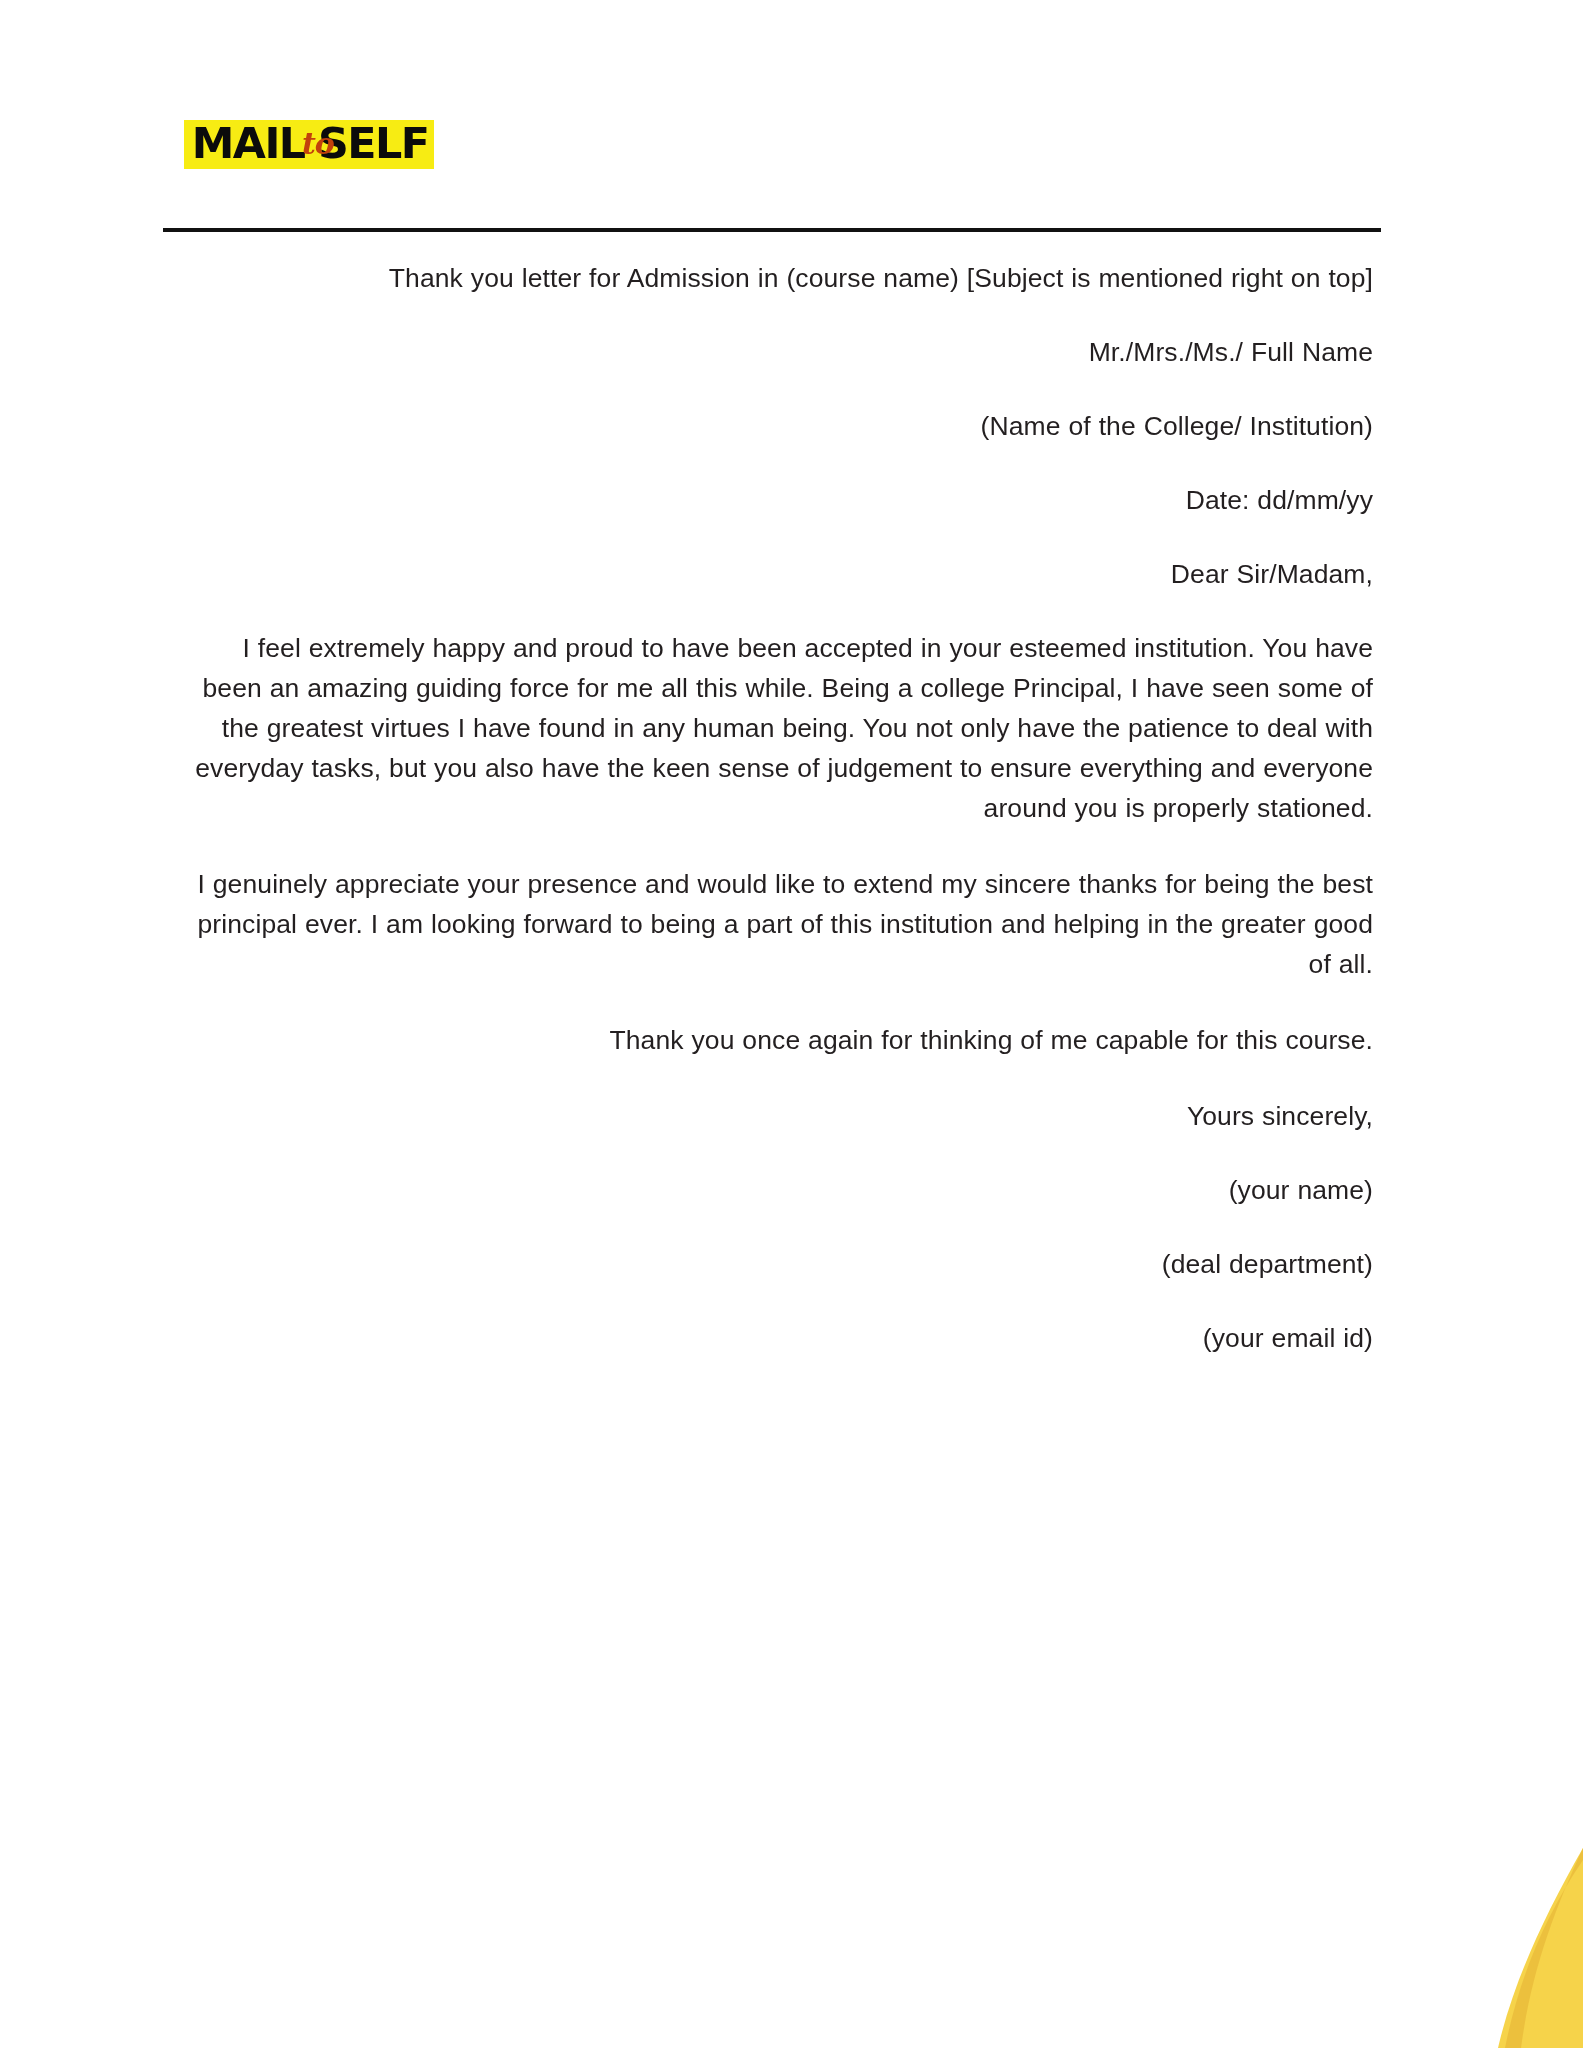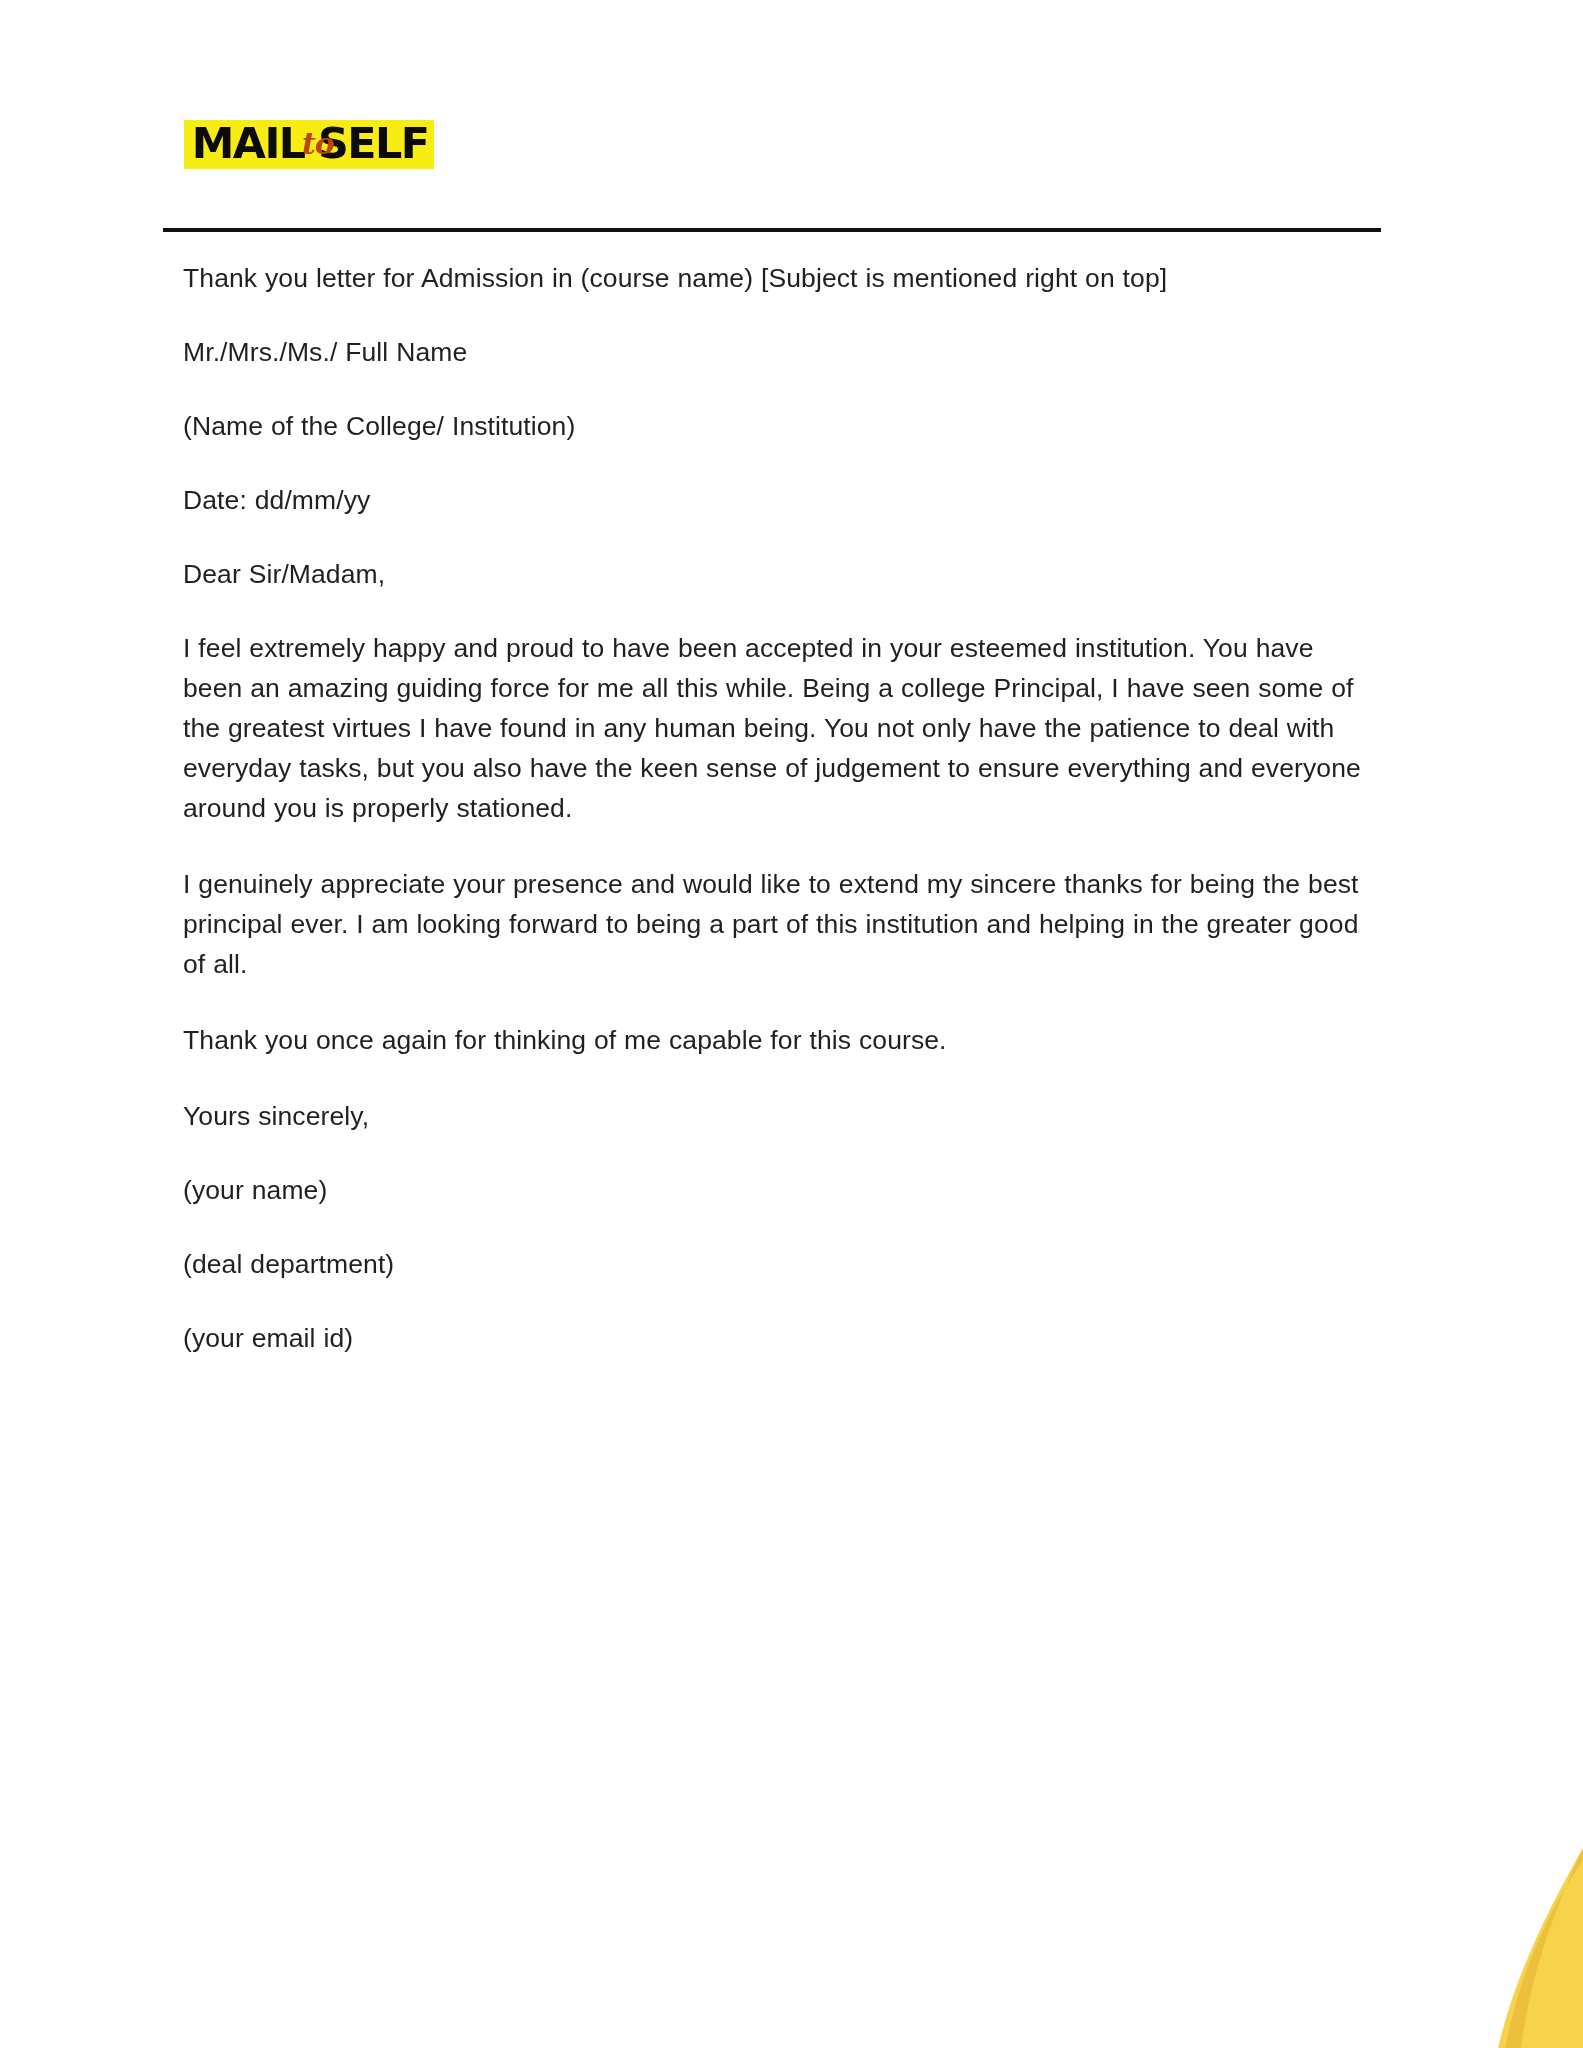--- a/index.html
+++ b/index.html
@@ -70,20 +70,21 @@
     height: 4px;
     background: #111111;
   }
 
   
   #letter {
     position: absolute;
     left: 183px;
     top: 258px;
     width: 1190px;
+    text-align: right;
   }
 
   .para {
     margin: 0 0 34px 0;
     font-size: 26.5px;
     line-height: 40px;
     color: #231f20;
     letter-spacing: 0.1px;
     word-spacing: 0.4px;
   }

